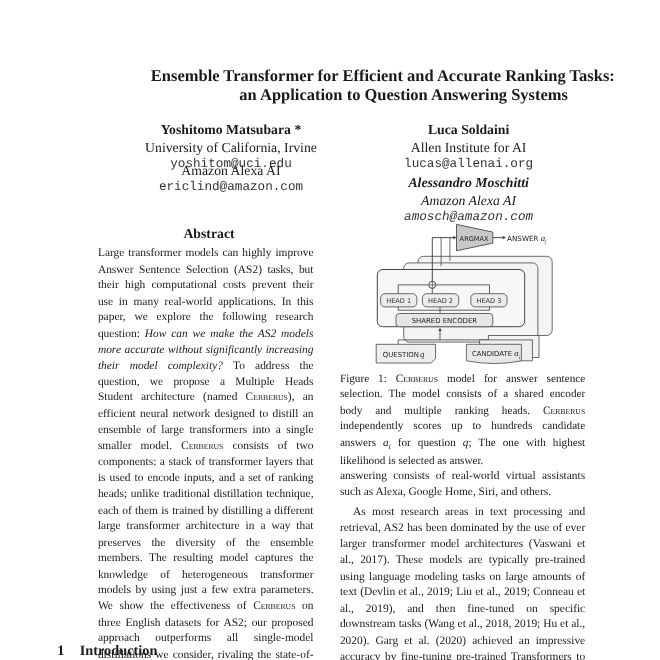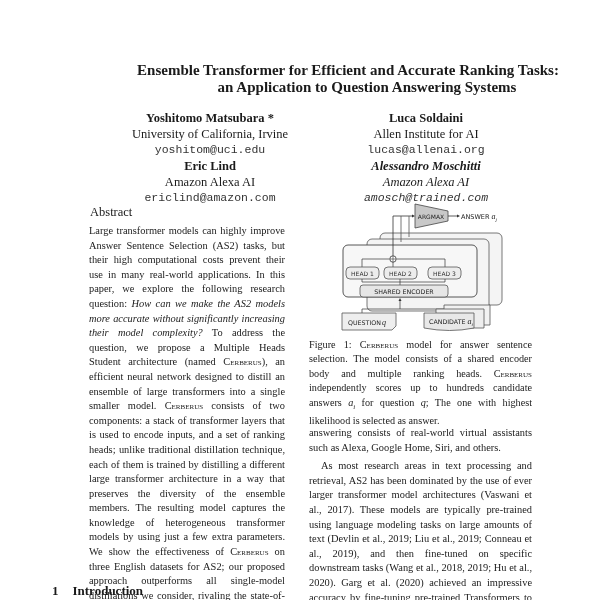--- a/index.html
+++ b/index.html
@@ -8,21 +8,21 @@
   .title.l1 { top:61px; }
   .title.l2 { top:78px;padding-left:19px; }
   .author { position:absolute; text-align:center; width:220px; }
   .author .name { font-weight:bold; font-size:12.5px; line-height:15px;margin-top:12px; }
   .author .aff { font-size:12.5px; line-height:16px; }
   .author .email { font-family:"Liberation Mono", monospace; font-size:11.5px; line-height:16px; color:#333; }
   .a1 { left:100px; top:99px; }
   .a2 { left:316px; top:99px; }
   .a3 { left:100px; top:147px; }
   .a4 { left:316px; top:147px;font-style:italic; }
-  .abs-head { position:absolute; left:90px; width:200px; top:205px; font-weight:normal; font-size:12.5px; }
+  .abs-head { position:absolute; left:90px; width:200px; top:205px; text-align:center; font-weight:bold; font-size:12.5px; }
   .col { position:absolute; font-size:10.4px; line-height:14.6px; text-align:justify; }
   .abs { left:89px; top:224px; width:196px; }
   .col p { margin:0; }
   .sc { font-variant:small-caps; }
   .sec { position:absolute; left:52px; top:583px; font-weight:bold; font-size:13px;text-align:right; }
   .sec .num { margin-right:14px; }
   .fig { position:absolute; left:340px; top:197px; width:200px; height:138px; }
   .caption { left:309px; top:338px; width:223px; font-size:10.2px; line-height:14.4px; }
   .right { left:309px; top:426px; width:223px; font-size:10.4px; line-height:14.6px; }
   .right p.ind { text-indent:12px; margin-top:4px; }
@@ -38,28 +38,27 @@
   <div class="name">Yoshitomo Matsubara *</div>
   <div class="aff">University of California, Irvine</div>
   <div class="email">yoshitom@uci.edu</div>
 </div>
 <div class="author a2">
   <div class="name">Luca Soldaini</div>
   <div class="aff">Allen Institute for AI</div>
   <div class="email">lucas@allenai.org</div>
 </div>
 <div class="author a3">
-  <div class="name">Eric Lind</div>
   <div class="aff">Amazon Alexa AI</div>
   <div class="email">ericlind@amazon.com</div>
 </div>
 <div class="author a4">
   <div class="name">Alessandro Moschitti</div>
   <div class="aff">Amazon Alexa AI</div>
-  <div class="email">amosch@trained.com</div>
+  <div class="email">amosch@amazon.com</div>
 </div>
 
 <div class="abs-head">Abstract</div>
 
 <div class="col abs">
   <p><span>Large transformer models can highly improve Answer Sentence Selection (AS2) tasks, but their high computational costs prevent their use in many real-world applications. In this paper, we explore the following research question: </span><i>How can we make the AS2 models more accurate without significantly increasing their model complexity?</i><span> To address the question, we propose a Multiple Heads Student architecture (named </span><span class="sc">Cerberus</span><span>), an efficient neural network designed to distill an ensemble of large transformers into a single smaller model. </span><span class="sc">Cerberus</span><span> consists of two components: a stack of transformer layers that is used to encode inputs, and a set of ranking heads; unlike traditional distillation technique, each of them is trained by distilling a different large transformer architecture in a way that preserves the diversity of the ensemble members. The resulting model captures the knowledge of heterogeneous transformer models by using just a few extra parameters. We show the effectiveness of </span><span class="sc">Cerberus</span><span> on three English datasets for AS2; our proposed approach outperforms all single-model distillations we consider, rivaling the state-of-the-art large AS2 models that have 2.7× more parameters and run 2.5× slower. Code for our model is available at </span></p>
 </div>
 
 <div class="sec"><span class="num">1</span><span>Introduction</span></div>
 

